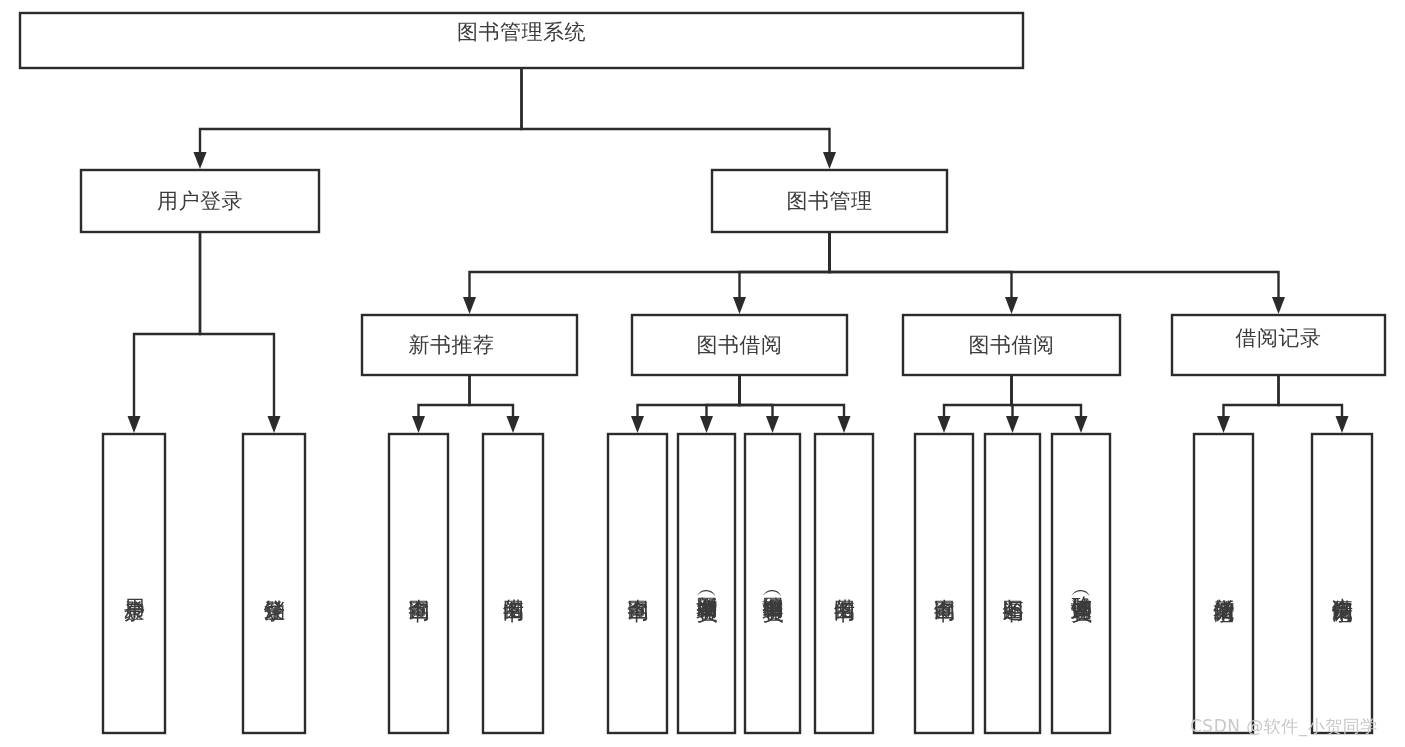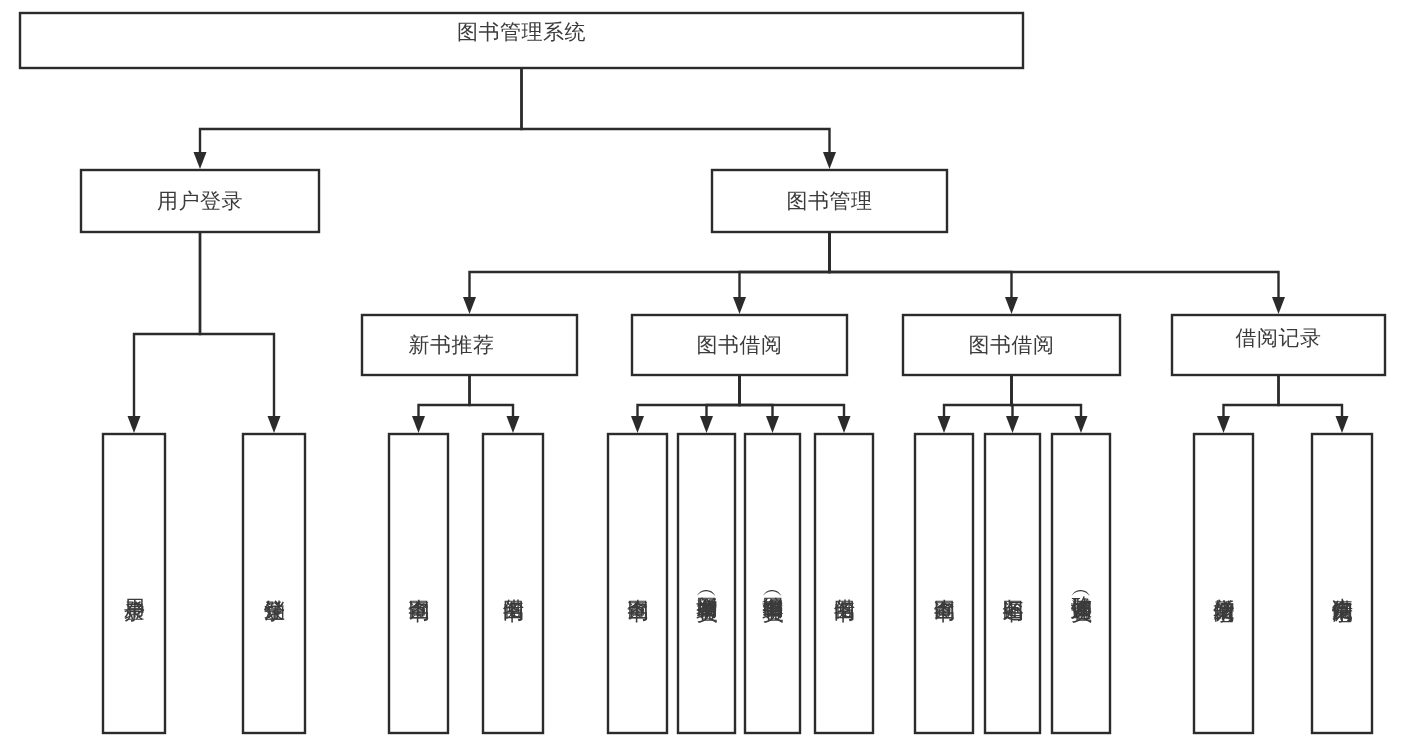--- a/index.html
+++ b/index.html
@@ -190,13 +190,14 @@
       <div class="node-label-v" title="确认归还管理员" style="left: 1052px; top: 434px; width: 58px; height: 299px; align-items: center;">
         <span>确认归还（管理员）</span>
       </div>
       <div class="node-label-v" title="新增借阅记录" style="left: 1194px; top: 434px; width: 59px; height: 299px; align-items: center;">
         <span>新增借阅记录</span>
       </div>
       <div class="node-label-v" title="查询借阅记录" style="left: 1312px; top: 434px; width: 60px; height: 299px; align-items: center;">
         <span>查询借阅记录</span>
       </div>
     </div>
+  <div class="watermark" style="left:1190px; top:715px;">CSDN @软件_小贺同学</div>
 </div>
 
 </body></html>

